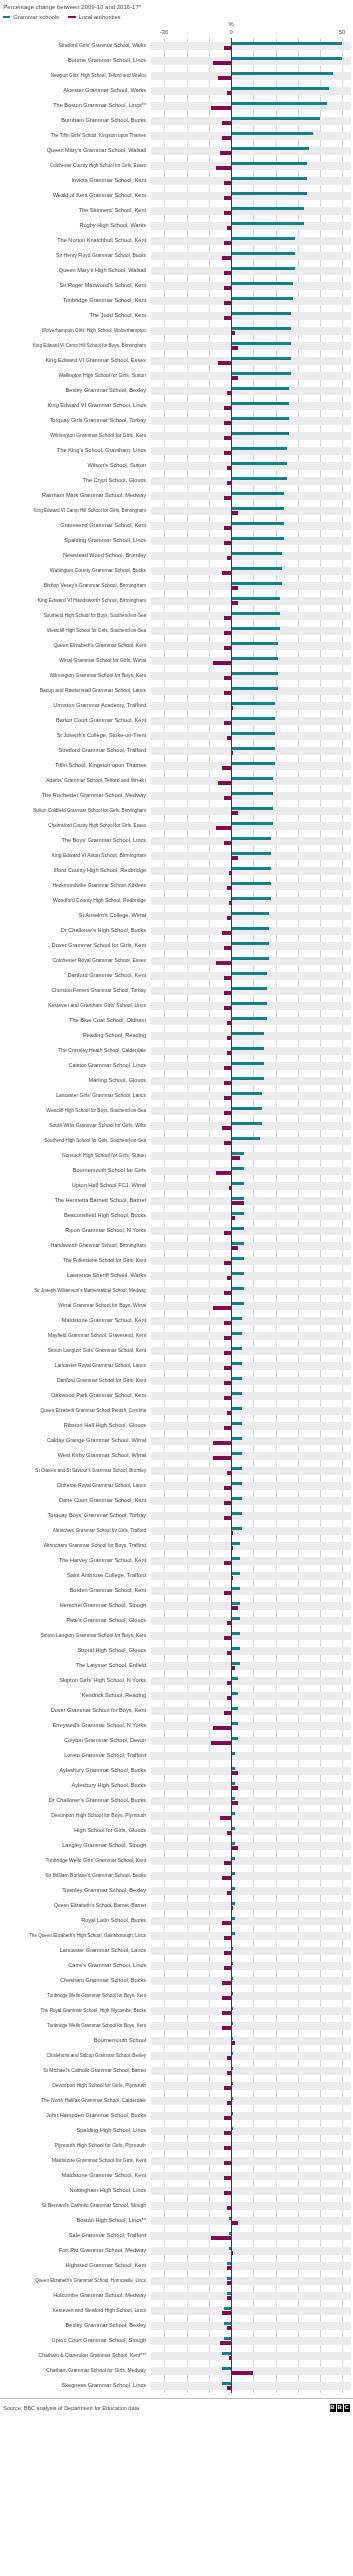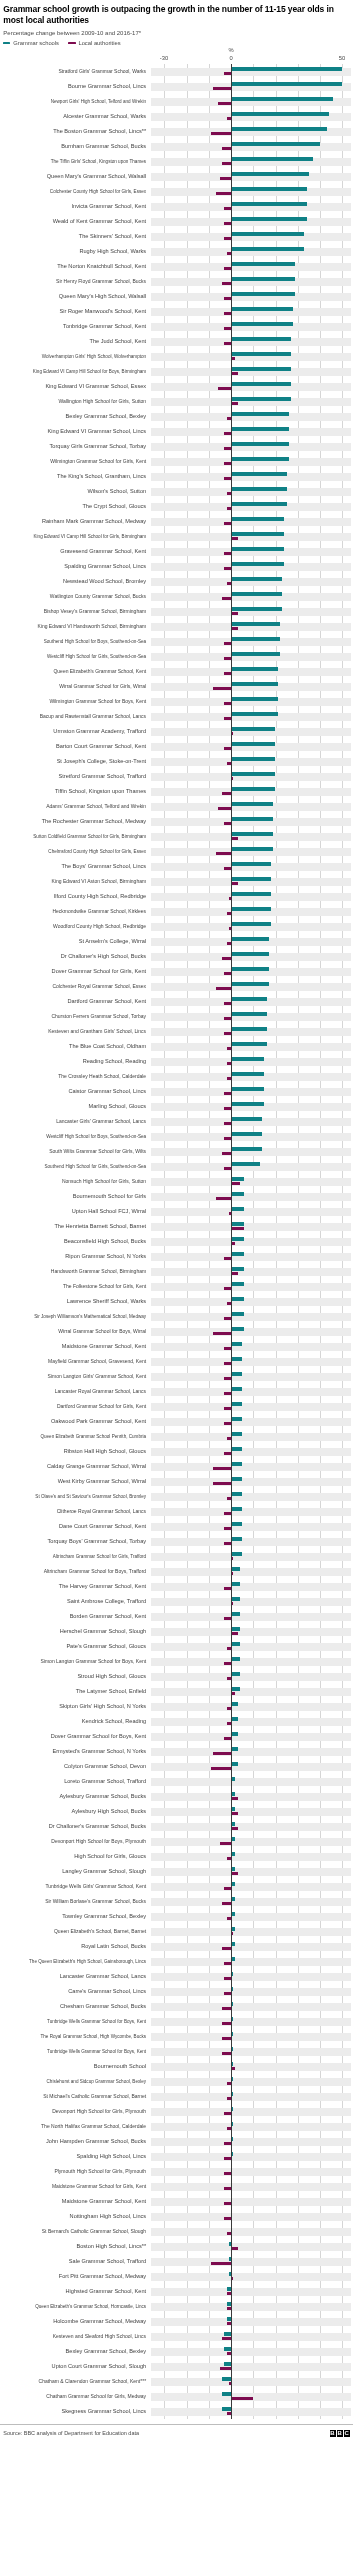--- a/index.html
+++ b/index.html
@@ -127,21 +127,20 @@
     width:6px;text-align:center;
     display:inline-block;
   }
 </style>
 </head>
 <body>
 
 <div class="wrap">
 
   <div class="header">
-    <h1 class="title">Grammar school growth is outpacing the growth in the number of 11-15 year olds in most local authorities</h1>
     <div class="subtitle">Percentage change between 2009-10 and 2016-17*</div>
     <div class="legend">
       <span class="legend-item">
         <span class="swatch" style="background:#0f8186"></span>
         <span>Grammar schools</span>
       </span>
       <span class="legend-item">
         <span class="swatch" style="background:#7d0b4f"></span>
         <span>Local authorities</span>
       </span>

